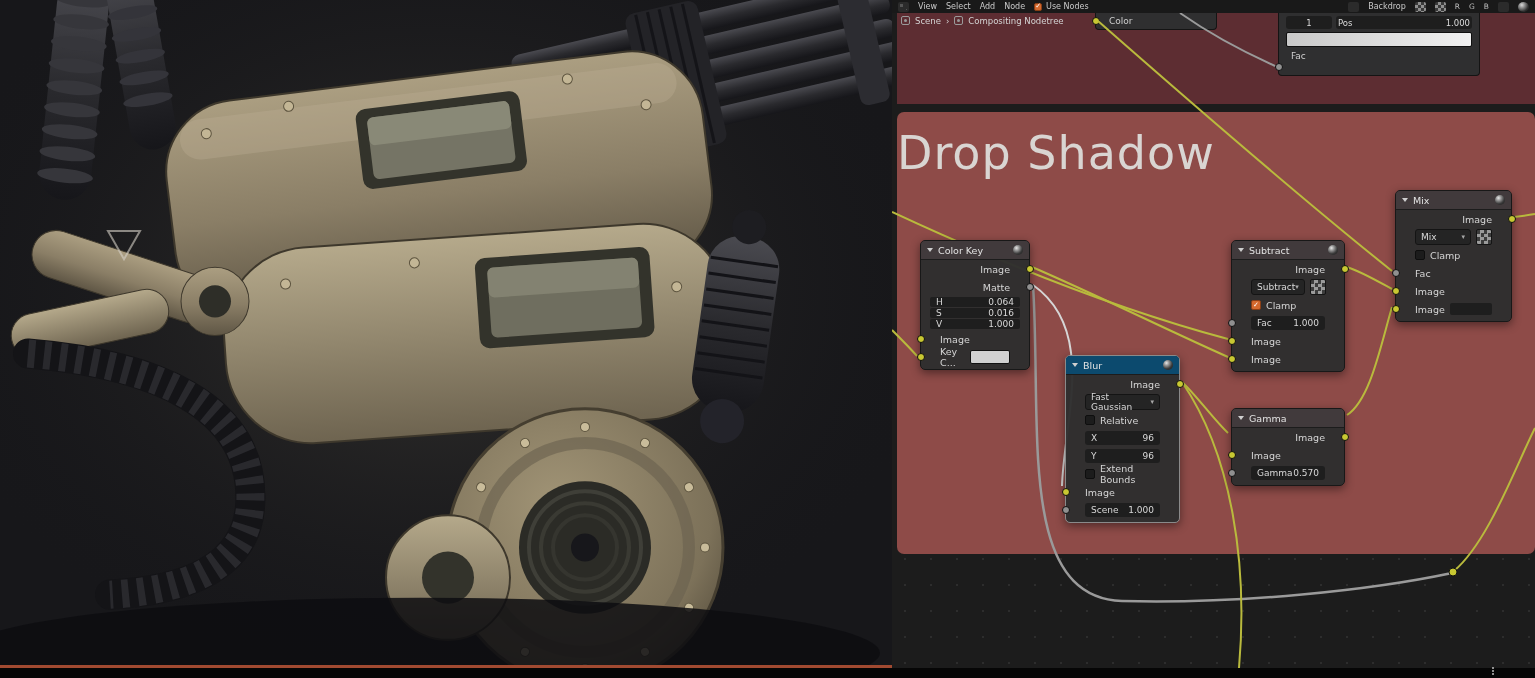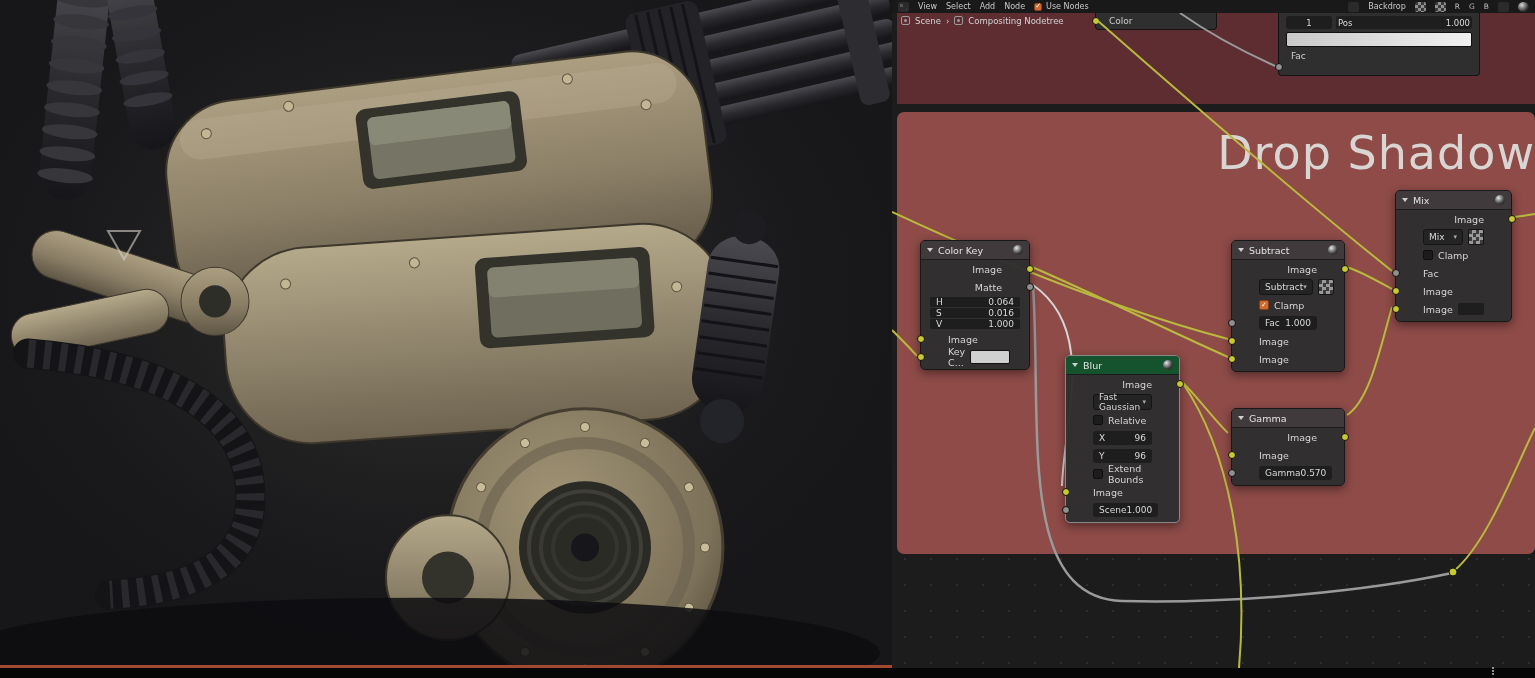--- a/index.html
+++ b/index.html
@@ -16,21 +16,21 @@
   .corner-dots{position:absolute;left:1492px;top:2px;width:2px;height:2px;border-radius:50%;background:#bdbdbd;
                box-shadow:0 3px 0 #bdbdbd,0 -3px 0 #bdbdbd;}
 
   
   .editor{position:absolute;left:892px;top:0;width:643px;height:668px;overflow:hidden;
           background-color:#1c1c1c;
           background-image:radial-gradient(#2d2d2d 1px, transparent 1.3px);
           background-size:26px 26px;}
   .topband{position:absolute;left:5px;top:0;width:638px;height:104px;background:#5d2d32;z-index:1;}
   .frame{position:absolute;left:5px;top:112px;width:638px;height:442px;background:#8e4b48;border-radius:7px;z-index:1;}
-  .frame-title{margin-top:14px;text-align:right;font-size:46px;color:#d9d5d2;letter-spacing:1px;}
+  .frame-title{margin-top:14px;text-align:left;font-size:46px;color:#d9d5d2;letter-spacing:1px;}
 
   
   .headerbar{position:absolute;left:0;top:0;width:643px;height:13px;background:#191919;z-index:10;
              display:flex;align-items:center;gap:9px;padding:0 6px;box-sizing:border-box;
              font-size:8px;color:#c9c9c9;white-space:nowrap;}
   .headerbar .menu{cursor:default;}
   .hspacer{flex:1;}
   .hicon{width:11px;height:10px;border-radius:2px;background:#2b2b2b;display:inline-block;position:relative;}
   .hicon.grid::after{content:"";position:absolute;inset:2px;
         background:linear-gradient(#555,#555) 0 0/3px 3px no-repeat,linear-gradient(#555,#555) 6px 5px/3px 3px no-repeat;}
@@ -61,26 +61,26 @@
 
   
   .wires{position:absolute;left:0;top:0;z-index:3;pointer-events:none;}
 
   
   .node{position:absolute;z-index:4;background:rgba(46,46,46,.97);border:1px solid #181818;border-radius:5px;
         font-size:9.5px;color:#d5d5d5;box-shadow:0 3px 10px rgba(0,0,0,.45);padding-bottom:3px;box-sizing:border-box;}
   .node.selected{border-color:#8a8a8a;}
   .node-hd{height:18px;display:flex;align-items:center;gap:5px;padding:0 6px;
            border-radius:4px 4px 0 0;background:#413a3c;border-bottom:1px solid #1c1c1c;}
-  .node-hd.blue{background:#14532d;}
+  .node-hd.blue{background:#0c4a6e;}
   .chev{width:0;height:0;border-left:3px solid transparent;border-right:3px solid transparent;border-top:4px solid #cfcfcf;}
   .ntitle{font-size:9.5px;color:#e2e2e2;}
   .sphere{margin-left:auto;width:10px;height:10px;border-radius:50%;
           background:radial-gradient(circle at 35% 30%, #e8e8e8, #9a9a9a 25%, #3a3a3a 60%, #161616);}
-  .nrow{position:relative;height:18px;display:flex;align-items:center;padding:0 27px;gap:5px;}
+  .nrow{position:relative;height:18px;display:flex;align-items:center;padding:0 19px;gap:5px;}
   .nrow.out{justify-content:flex-end;}
   .sock{position:absolute;top:50%;width:8px;height:8px;margin-top:-4px;border-radius:50%;
         border:1px solid #0f0f0f;box-sizing:border-box;}
   .sock.in{left:-4.5px;}
   .sock.out{right:-4.5px;}
   .sock.yellow{background:#c8c832;}
   .sock.grey{background:#909090;}
   .fld2{flex:1;background:#1e1e1e;border-radius:3px;height:14px;display:flex;align-items:center;
         justify-content:space-between;padding:0 6px;font-size:9px;color:#d8d8d8;}
   .fgroup{padding:1px 9px;display:flex;flex-direction:column;gap:1px;}

